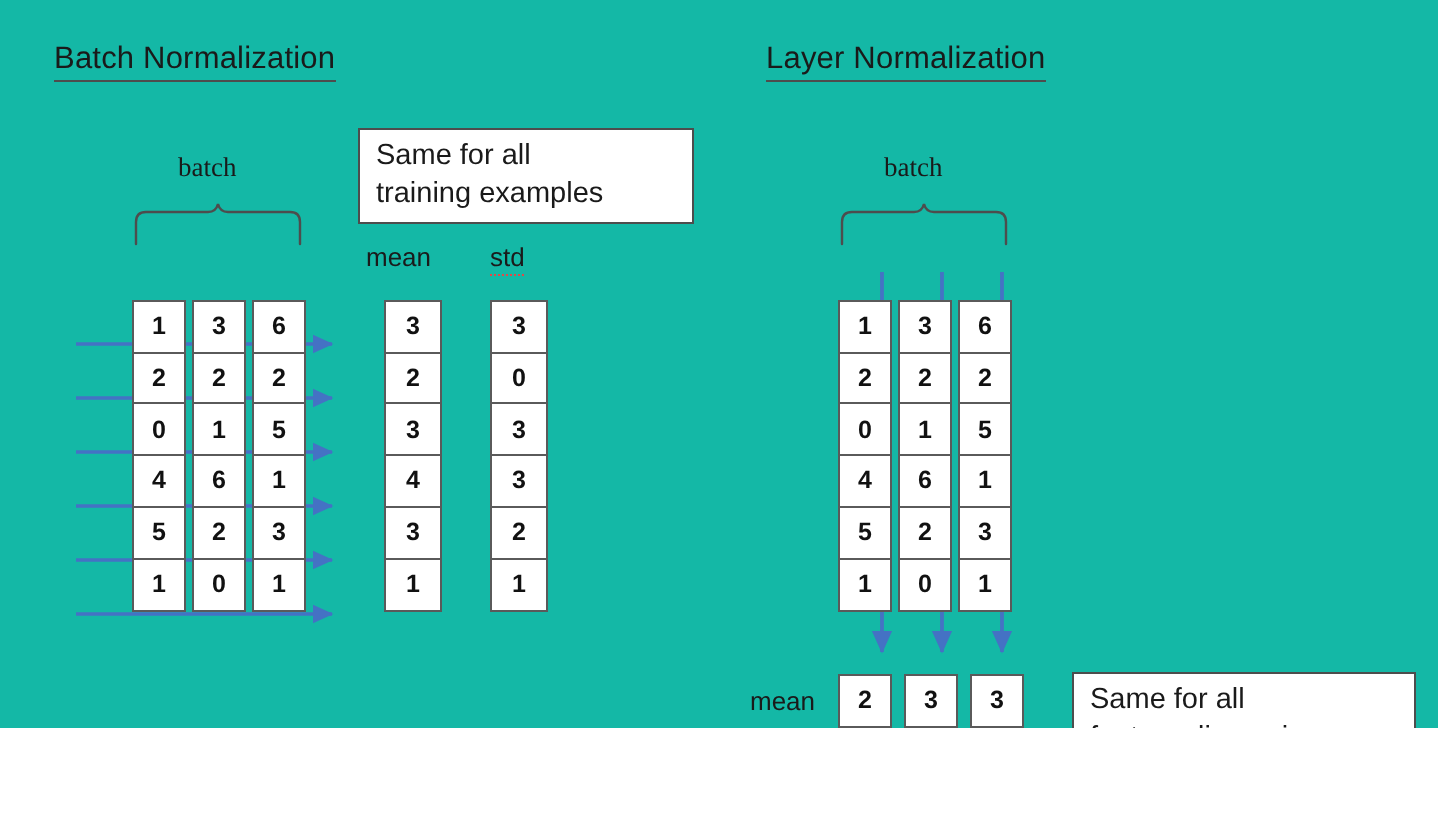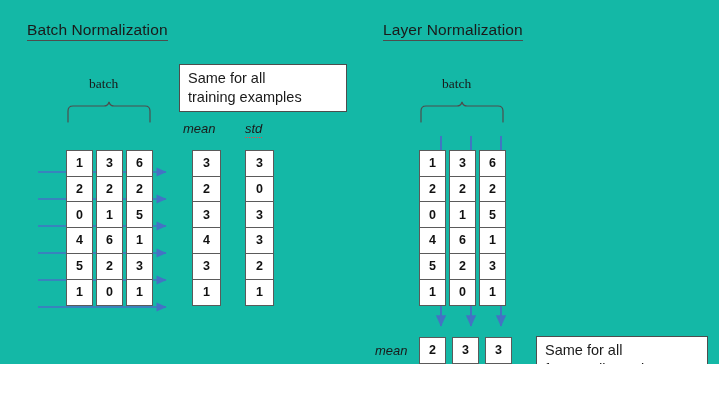--- a/index.html
+++ b/index.html
@@ -72,21 +72,20 @@
     align-items: center;
     justify-content: center;
     line-height: 1;
   }
 
   
   .mini-label {
     font-size: 13px;
     color: #1a1a1a;
     white-space: nowrap;
-    font-style: italic;
   }
   .mini-label.spell {
     border-bottom: 1.6px dotted #e04a4a;
     padding-bottom: 1px;
   }
 
   
   .callout {
     box-sizing: border-box;
     border: 1.2px solid #4d4d4d;

